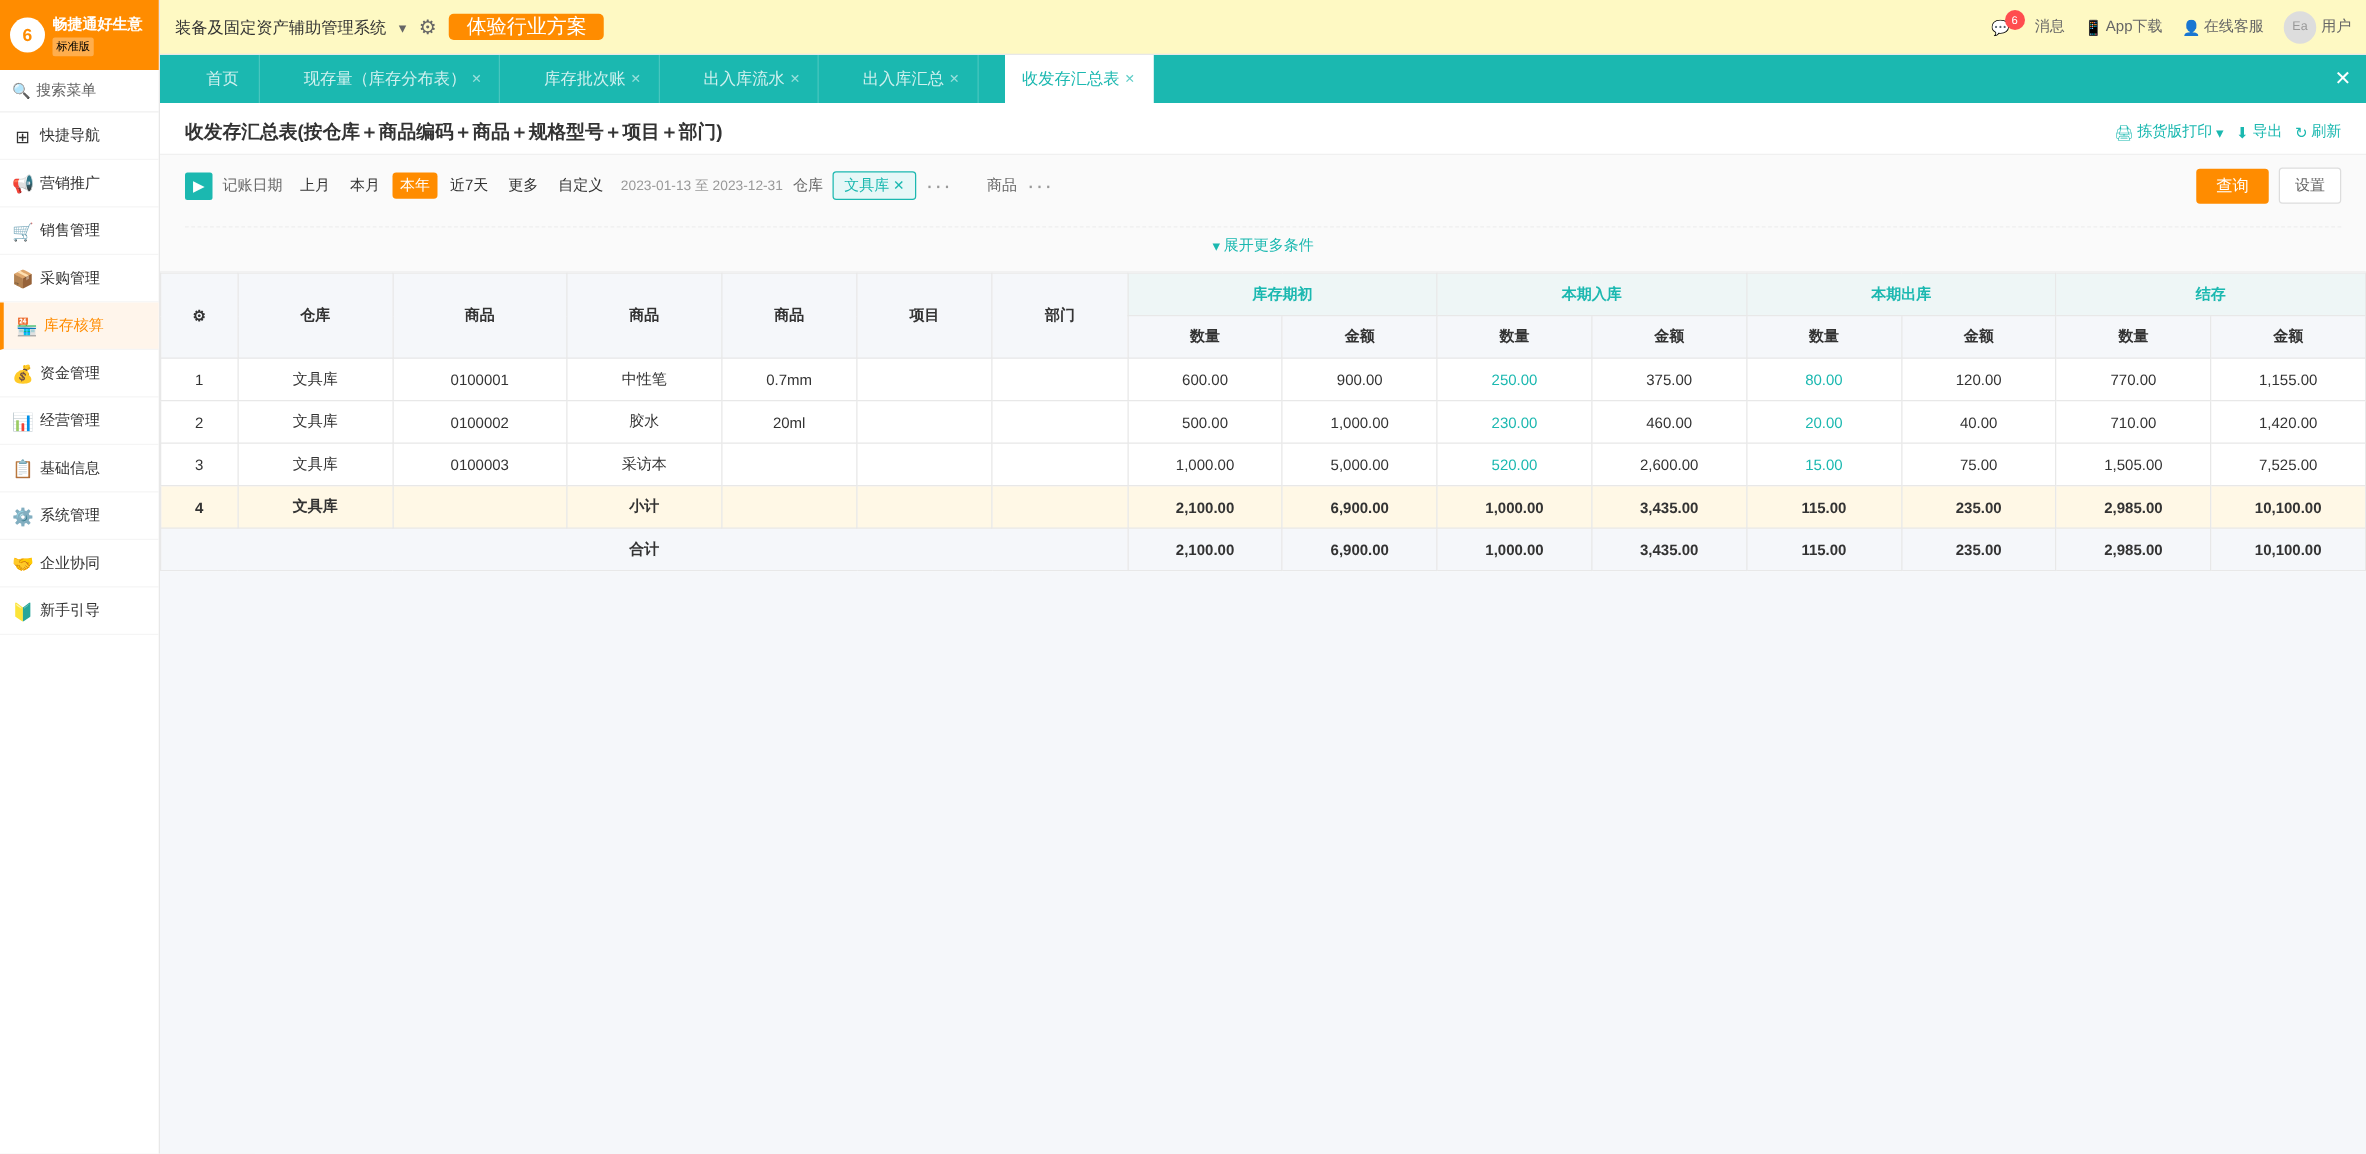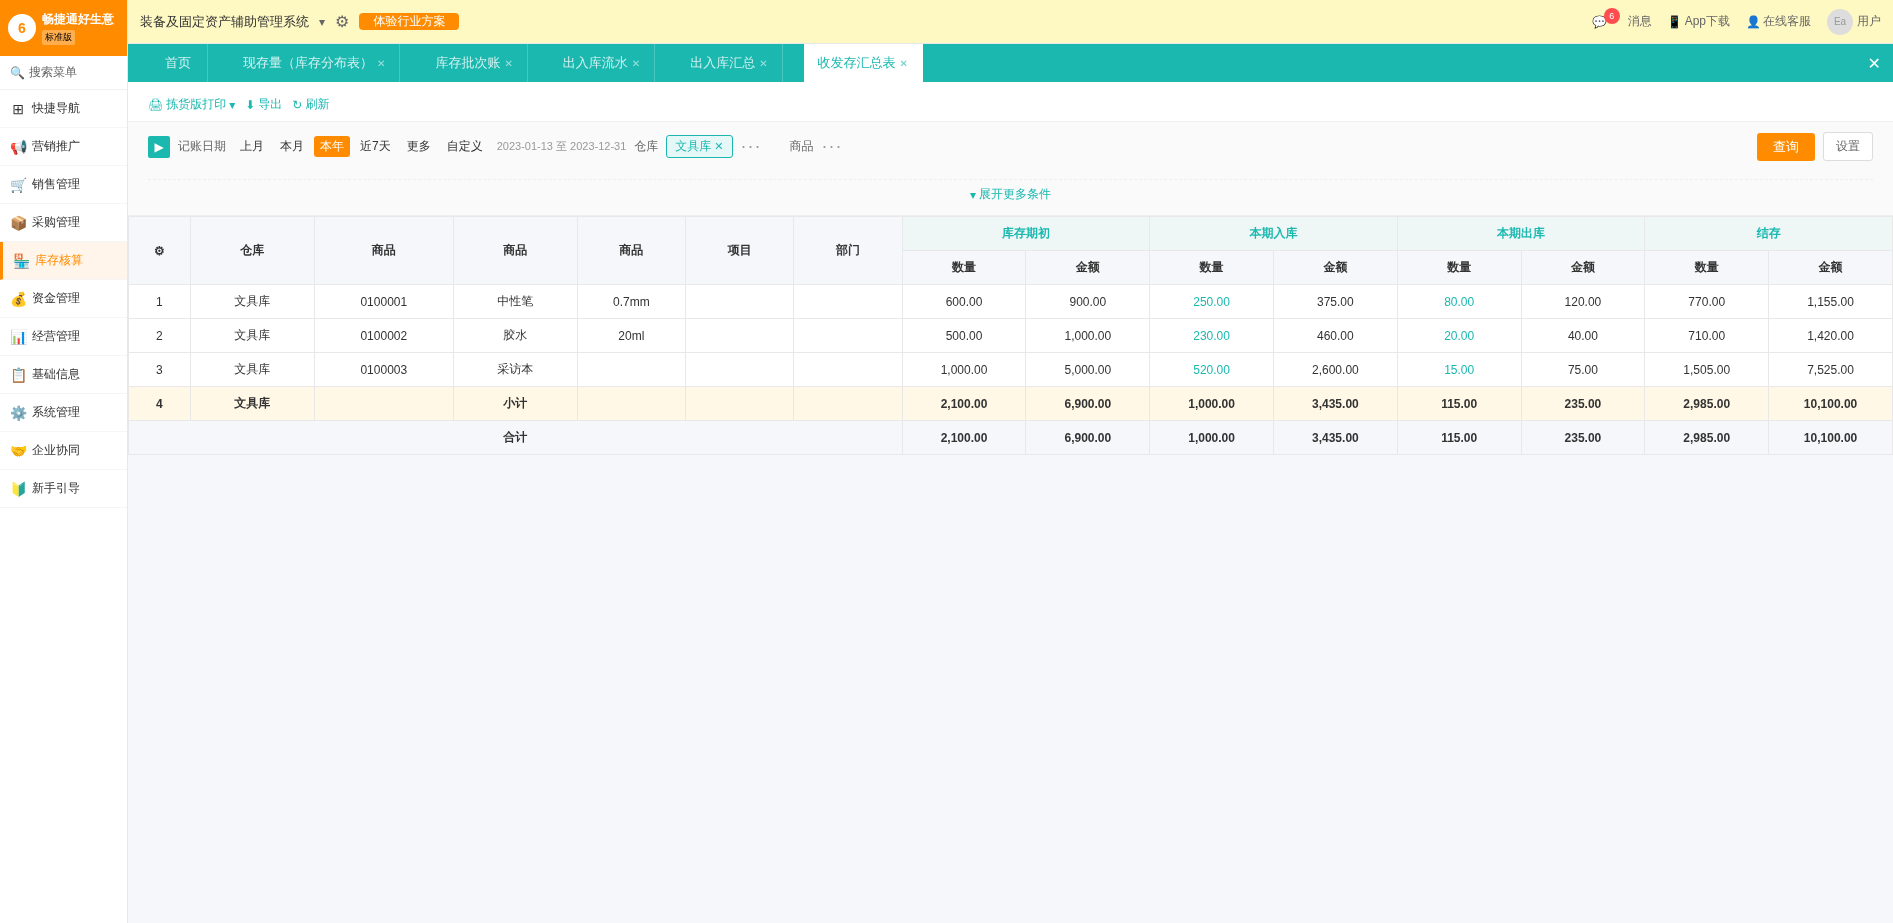--- a/index.html
+++ b/index.html
@@ -18,21 +18,21 @@
 
     
     .main { flex: 1; display: flex; flex-direction: column; overflow: hidden; }
 
     
     .topbar { background: #fef9c3; border-bottom: 1px solid #e8e8e8; display: flex; align-items: center; justify-content: space-between; padding: 0 12px; height: 44px; flex-shrink: 0; }
     .topbar-left { display: flex; align-items: center; gap: 10px; }
     .topbar-title { font-size: 13px; color: #333; }
     .topbar-dropdown { color: #666; font-size: 12px; }
     .topbar-gear { font-size: 16px; color: #666; cursor: pointer; }
-    .topbar-btn { background: #ff8c00; color: #fff; border: none; padding: 0 14px; border-radius: 4px; font-size: 12px; cursor: pointer; }
+    .topbar-btn { background: #ff8c00; color: #fff; border: none; padding: 0 14px; border-radius: 4px; font-size: 16px; cursor: pointer; }
     .topbar-right { display: flex; align-items: center; gap: 16px; color: #666; font-size: 12px; }
     .topbar-right .badge { background: #ff4d4f; color: #fff; border-radius: 50%; width: 16px; height: 16px; display: inline-flex; align-items: center; justify-content: center; font-size: 9px; position: relative; top: -6px; left: -6px; }
     .topbar-right span { cursor: pointer; display: flex; align-items: center; gap: 2px; }
     .user-avatar { width: 26px; height: 26px; background: #ddd; border-radius: 50%; display: flex; align-items: center; justify-content: center; font-size: 10px; color: #999; }
 
     
     .tabbar { background: #1bb8b0; display: flex; align-items: center; padding: 0 0; height: 38px; flex-shrink: 0; overflow-x: auto; }
     .tabbar-item { display: flex; align-items: center; gap: 4px; padding: 0 14px; height: 48px; color: rgba(255,255,255,0.8); font-size: 13px; cursor: pointer; white-space: nowrap; border-right: 1px solid rgba(255,255,255,0.2); margin-left: 21px; }
     .tabbar-item.active { background: #fff; color: #1bb8b0; font-weight: 500; }
     .tabbar-item .tab-close { font-size: 10px; color: inherit; opacity: 0.7; }
@@ -198,20 +198,21 @@
         <span>收发存汇总表</span> 
         <span class="tab-close">✕</span>
       </div>
       <div class="tabbar-close-all">✕</div>
     </div>
 
   <div class="page-content">
     <div class="content-panel">
 
       <div class="panel-header">
+        <div class="panel-title">收发存汇总表(按仓库＋商品编码＋商品＋规格型号＋项目＋部门)</div>
         <div class="panel-actions">
           <span class="action-link">
             <span>🖨</span>
             <span>拣货版打印</span>
             <span>▾</span>
           </span>
           <span class="action-link">
             <span>⬇</span>
             <span>导出</span>
           </span>

